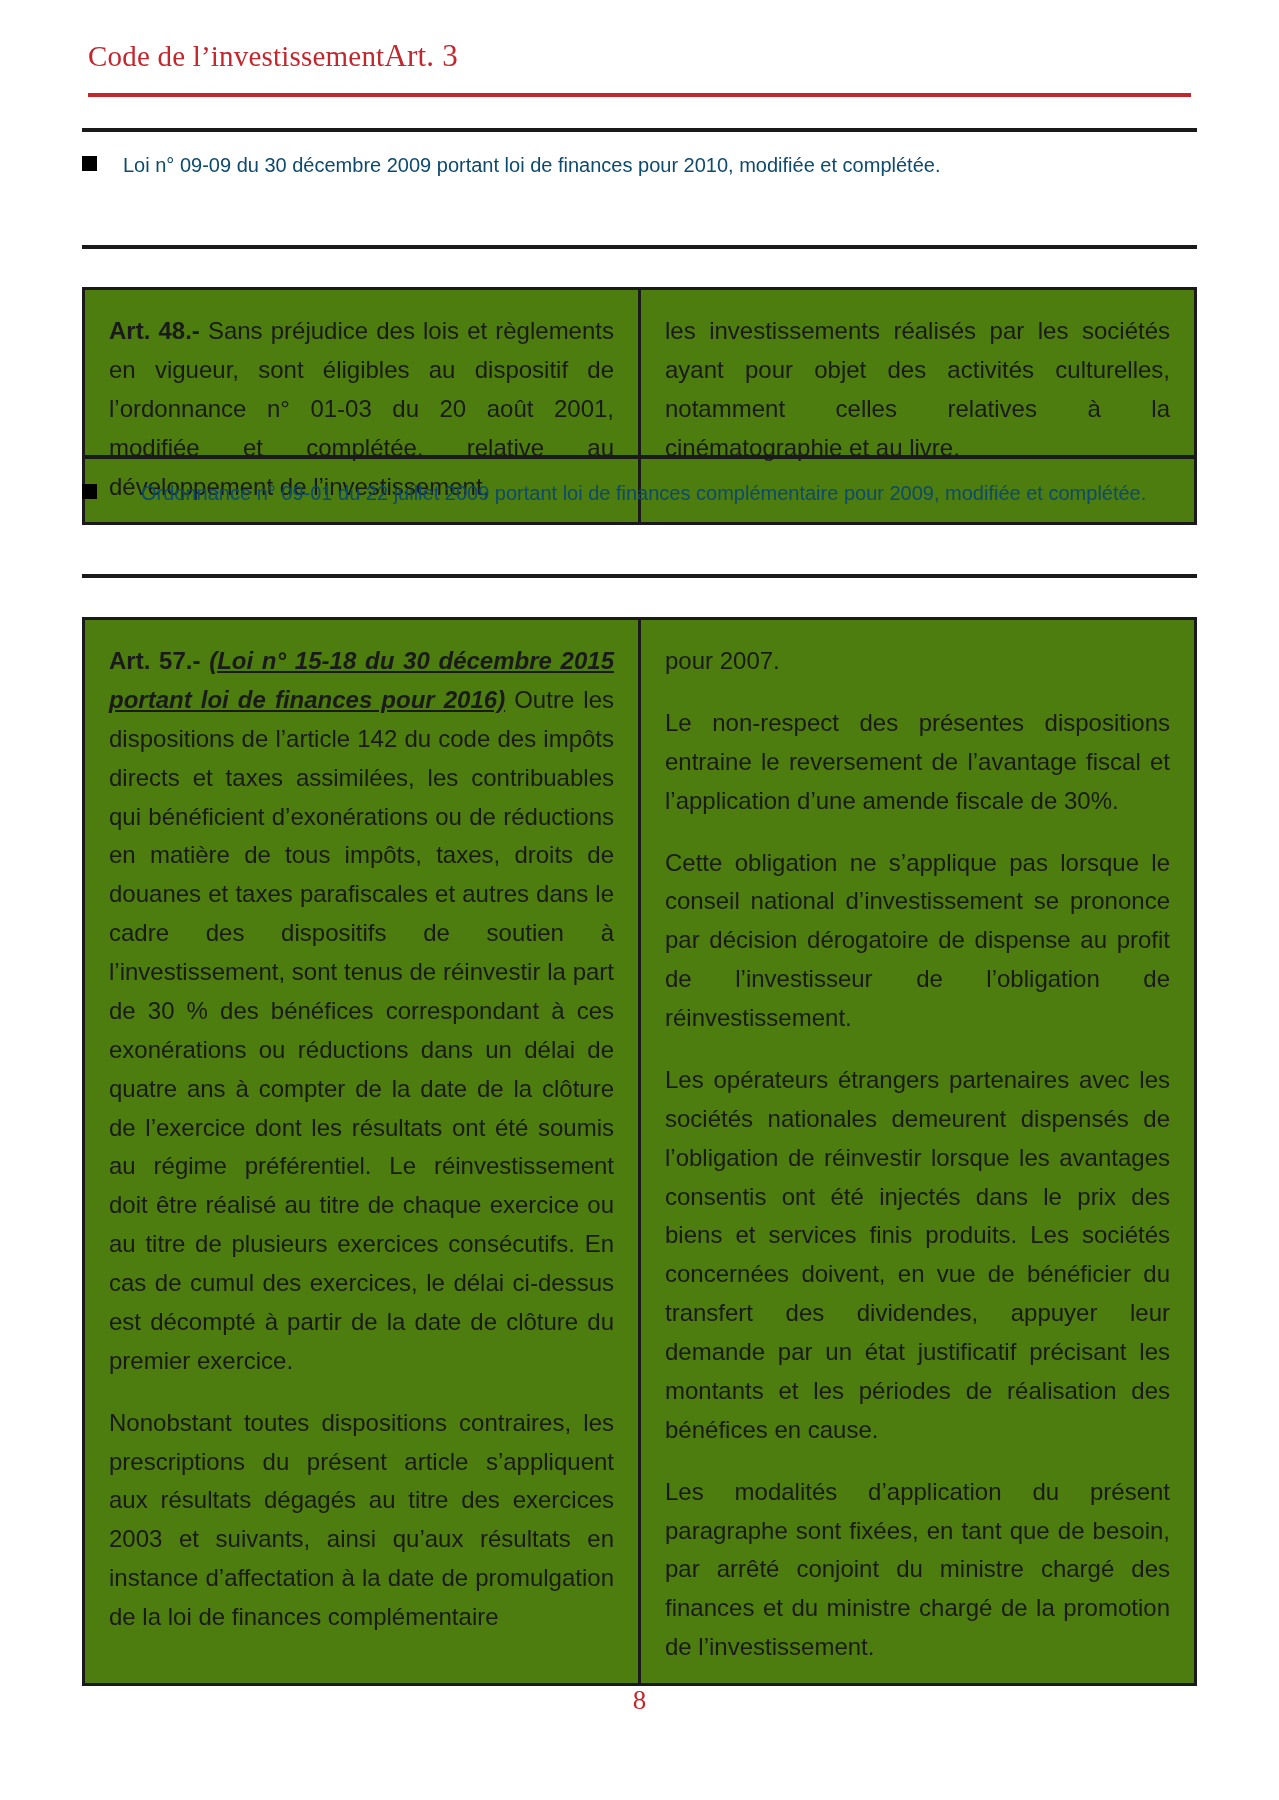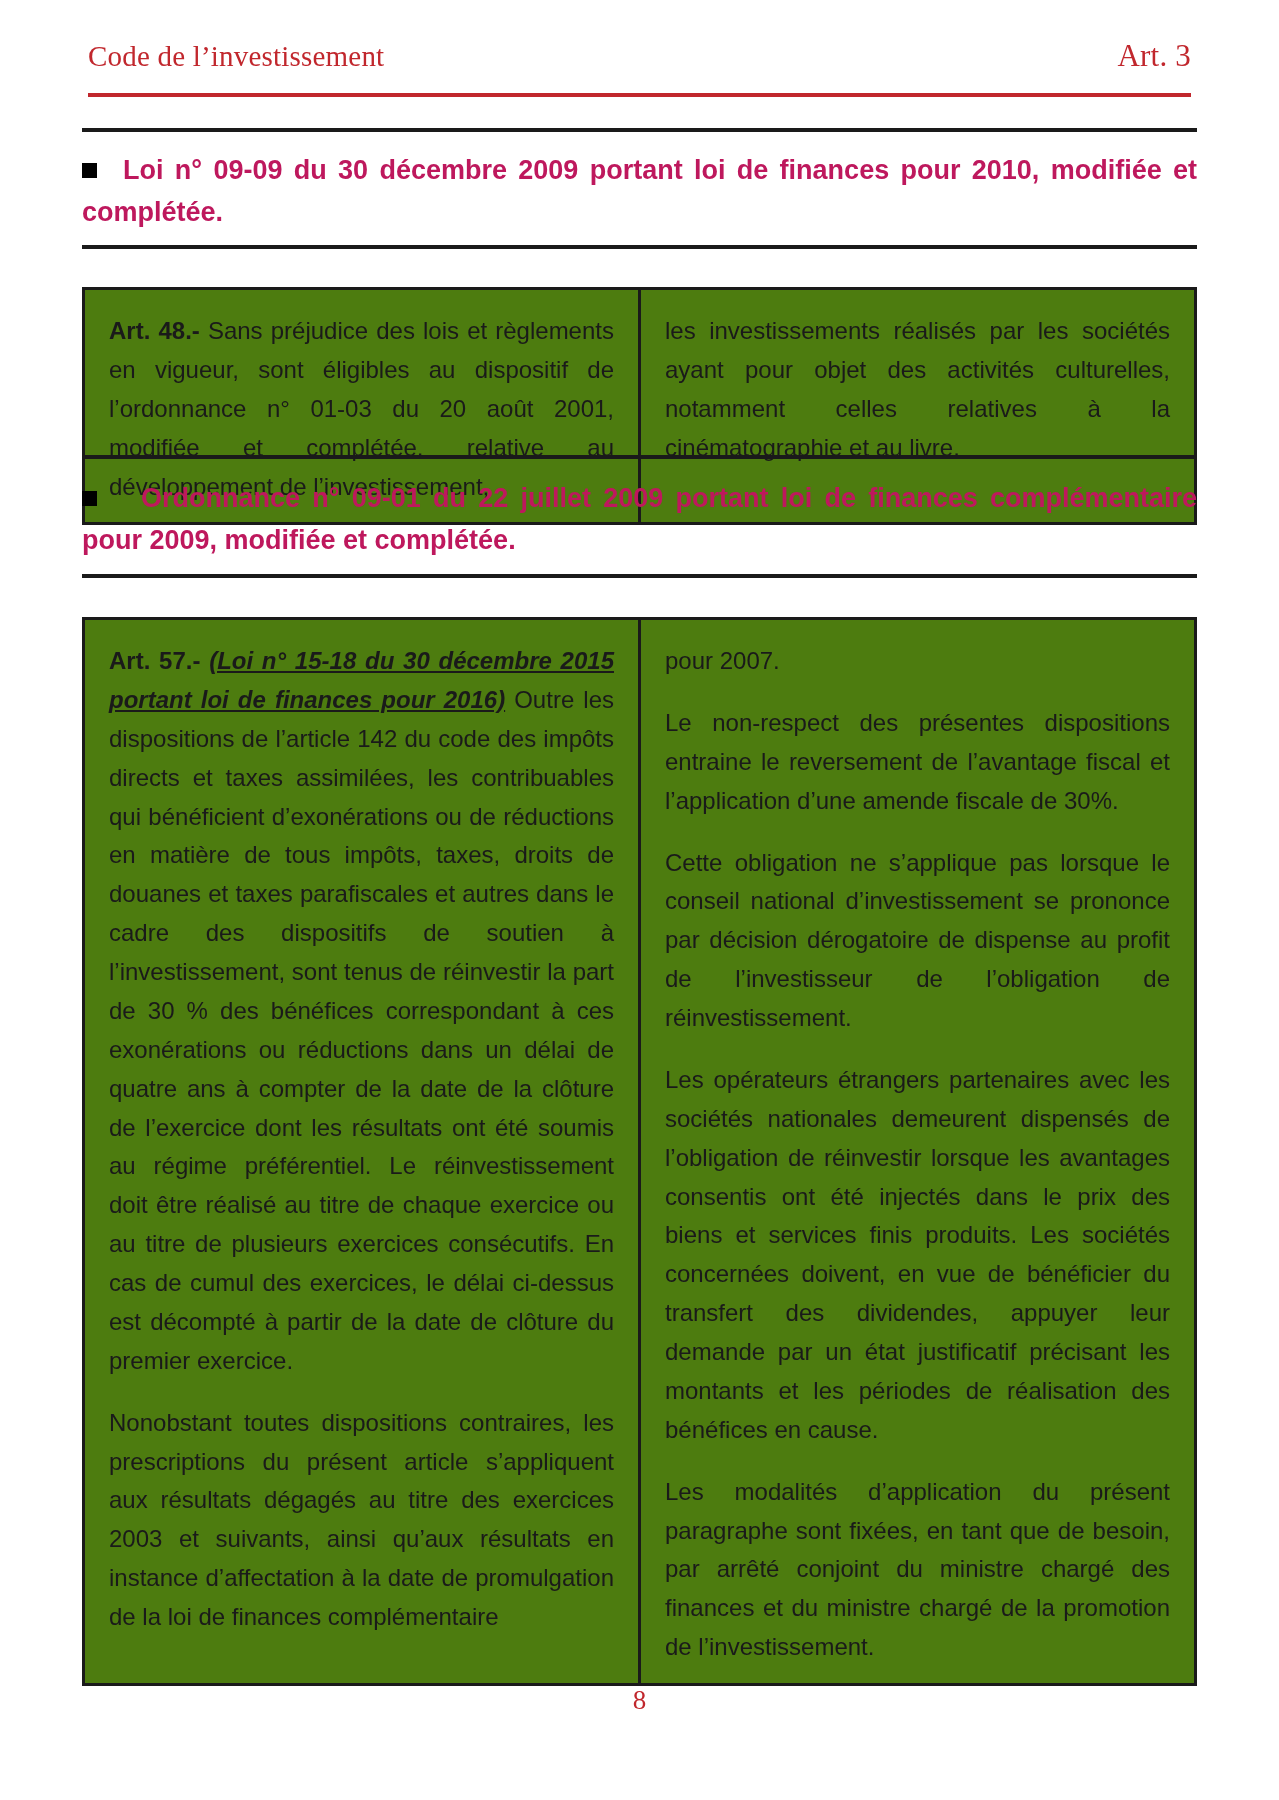--- a/index.html
+++ b/index.html
@@ -18,21 +18,20 @@
   }
 
   
   .runhead {
     position: absolute;
     left: 88px;
     right: 88px;
     top: 38px;
     display: flex;
     align-items: baseline;
-    justify-content: space-between;
     font-family: "Liberation Serif", serif;
     color: #c1272d;
     font-size: 29px;
     letter-spacing: 0.2px;
   }
   .runhead .left { white-space: nowrap; }
   .runhead .right { white-space: nowrap; font-size: 31px; }
 
   .head-rule {
     position: absolute;
@@ -50,24 +49,24 @@
     right: 82px;
     height: 4px;
     background: #1a1a1a;
   }
 
   
   .section-head {
     position: absolute;
     left: 82px;
     right: 82px;
-    font-weight: bold;
-    font-size: 27px;
+    font-weight: normal;
+    font-size: 20px;
     line-height: 1.55;
-    color: #be185d;
+    color: #0c4a6e;
     text-align: justify;
     text-justify: inter-word;
   }
   .section-head .bullet {
     display: inline-block;
     width: 15px;
     height: 15px;
     background: #000;
     margin-right: 14px;
     vertical-align: 1px;

